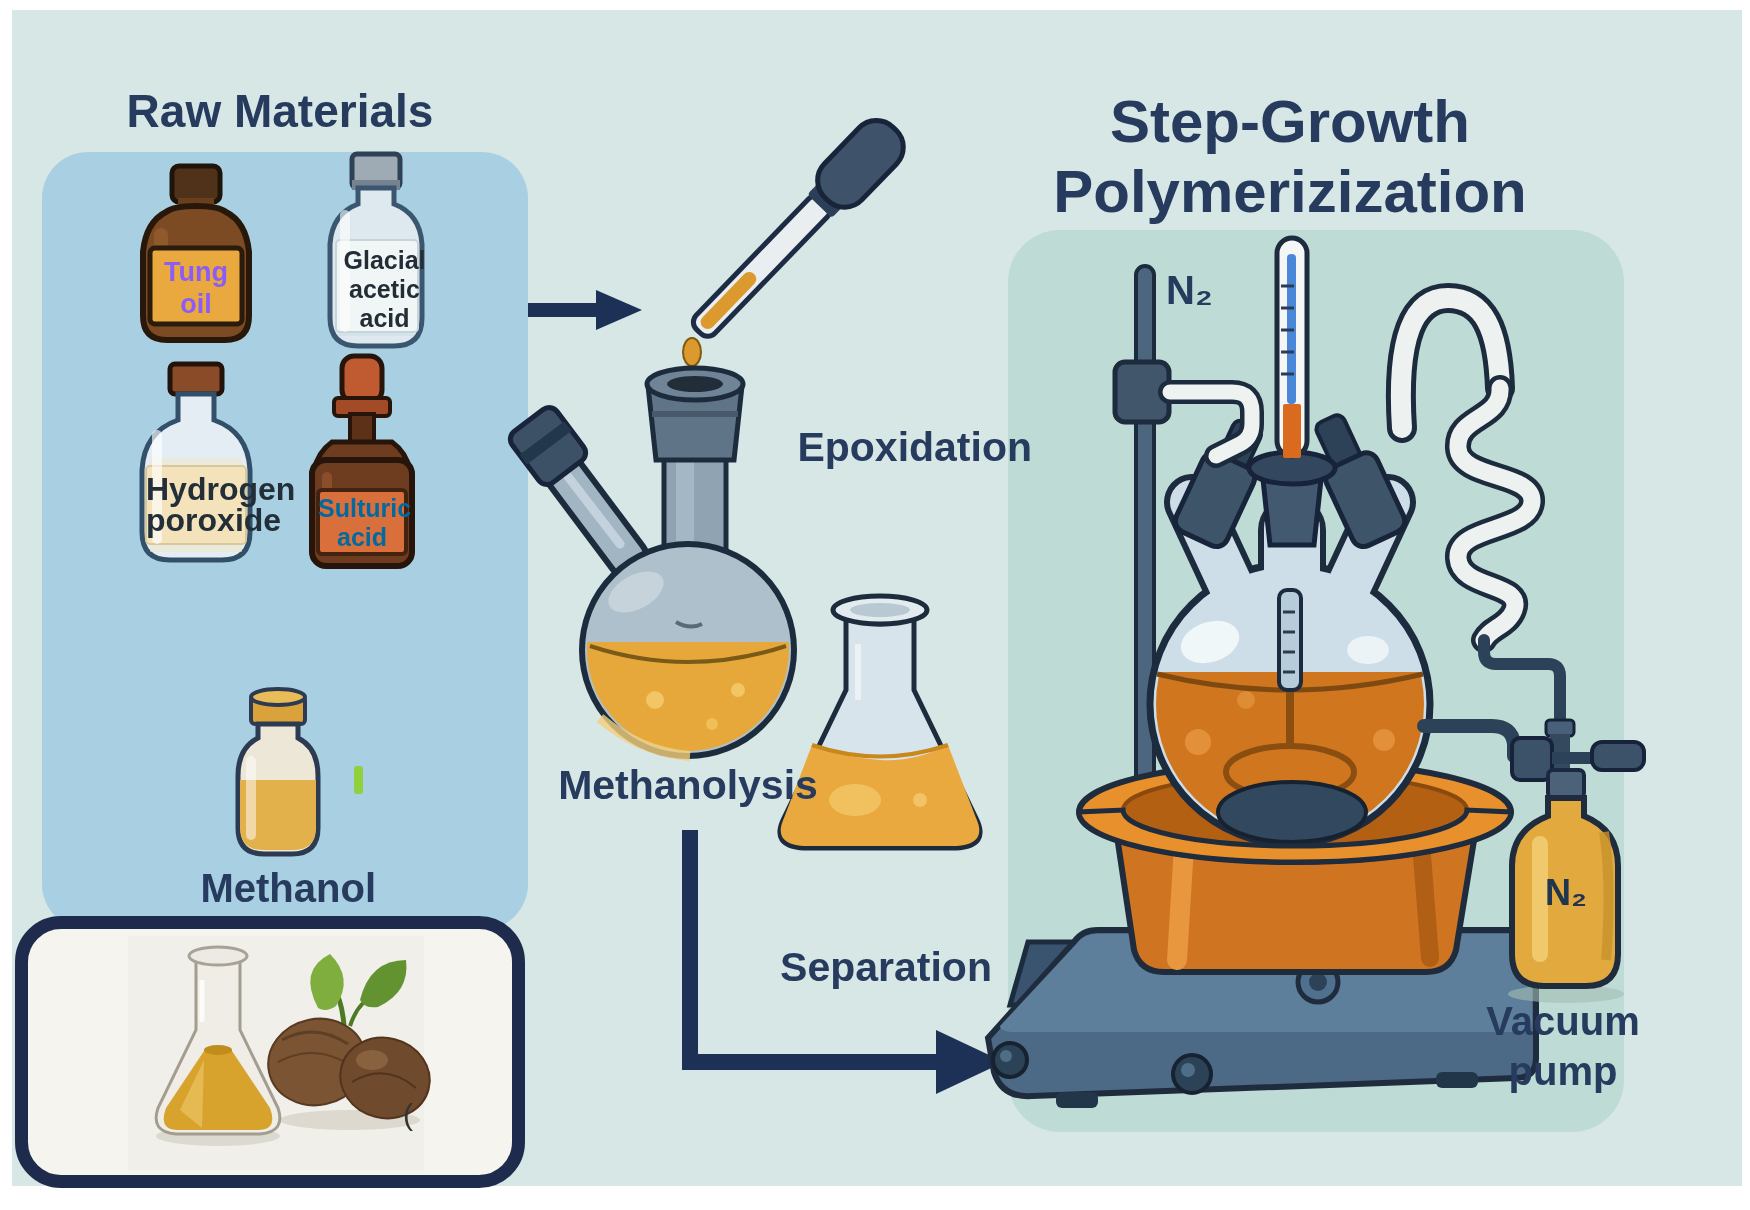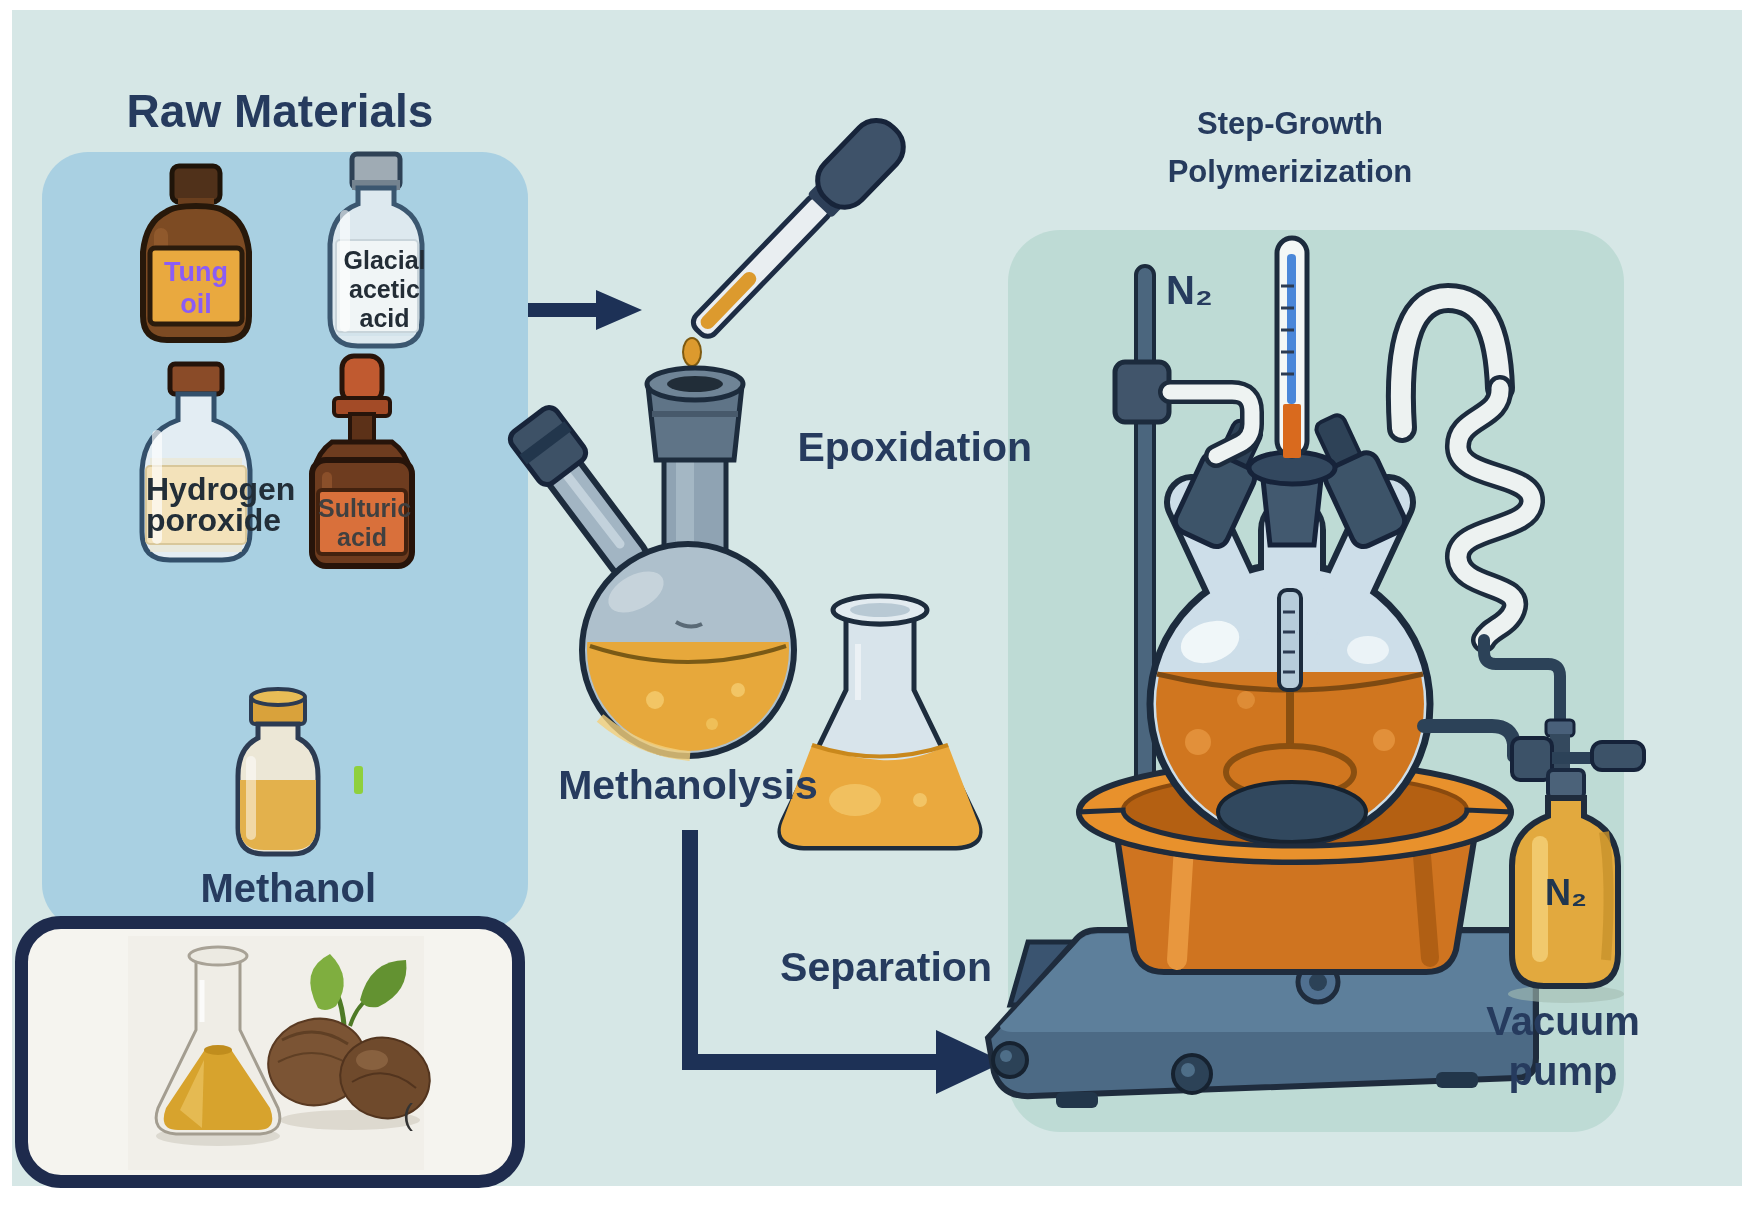--- a/index.html
+++ b/index.html
@@ -261,34 +261,34 @@
         <path d="M278,1062 Q315,1042 352,1066" stroke="#5f3f24" stroke-width="2" fill="none"></path>
         <ellipse cx="385" cy="1078" rx="45" ry="40" fill="#6f4a2c" stroke="#52341e" stroke-width="2" transform="rotate(14 385 1078)"></ellipse>
         <ellipse cx="372" cy="1060" rx="16" ry="10" fill="#8f6645" opacity="0.8"></ellipse>
         <path d="M352,1082 Q385,1062 416,1088" stroke="#52341e" stroke-width="2" fill="none"></path>
       </g>
     </g>
   </svg>
 
   <div class="label" style="left:80px;top:84px;width:400px;font-size:46px;">Raw Materials</div>
 
-  <div class="label" style="left:1030px;top:100px;width:520px;font-size:31px;line-height:48px;">Step-Growth
+  <div class="label" style="left:1030px;top:87px;width:520px;font-size:60px;line-height:70px;">Step-Growth
 Polymerizization</div>
 
   <div class="label bottle-text" style="left:152px;top:256px;width:88px;font-size:27px;line-height:32px;color:#8b5cf6;">Tung
 oil</div>
 
   <div class="label bottle-text" style="left:334px;top:246px;width:101px;font-size:25px;line-height:29px;color:#232d36;">Glacial
 acetic
 acid</div>
 
   <div class="label bottle-text" style="left:146px;top:474px;width:100px;font-size:32px;line-height:31px;color:#222e38;">Hydrogen
 poroxide</div>
 
-  <div class="label bottle-text" style="left:318px;top:494px;width:88px;font-size:25px;line-height:29px;color:#404040;">Sulturic
+  <div class="label bottle-text" style="left:318px;top:494px;width:88px;font-size:25px;line-height:29px;color:#0369a1;">Sulturic
 acid</div>
 
   <div class="label" style="left:180px;top:866px;width:196px;font-size:40px;text-align:right;">Methanol</div>
 
   <div class="label" style="left:752px;top:424px;width:280px;font-size:41px;text-align:right;">Epoxidation</div>
 
   <div class="label" style="left:548px;top:762px;width:280px;font-size:41px;">Methanolysis</div>
 
   <div class="label" style="left:766px;top:944px;width:240px;font-size:41px;">Separation</div>
 

